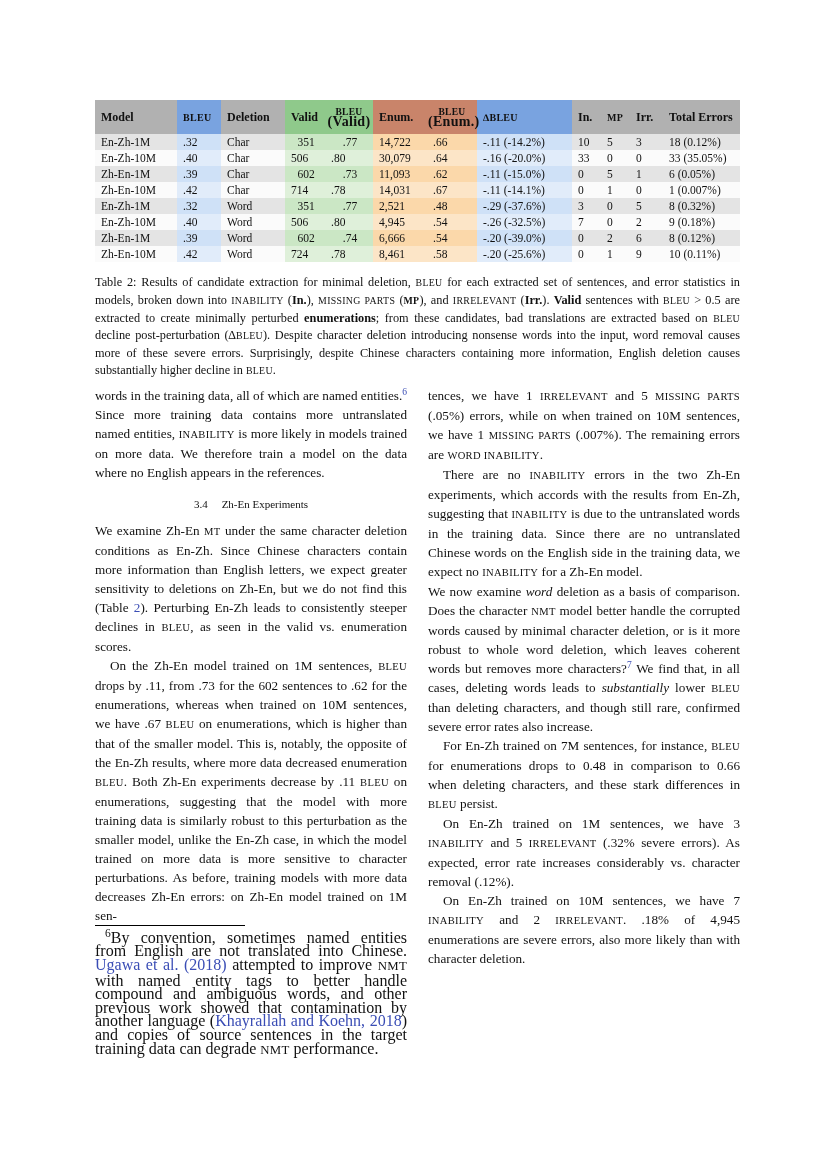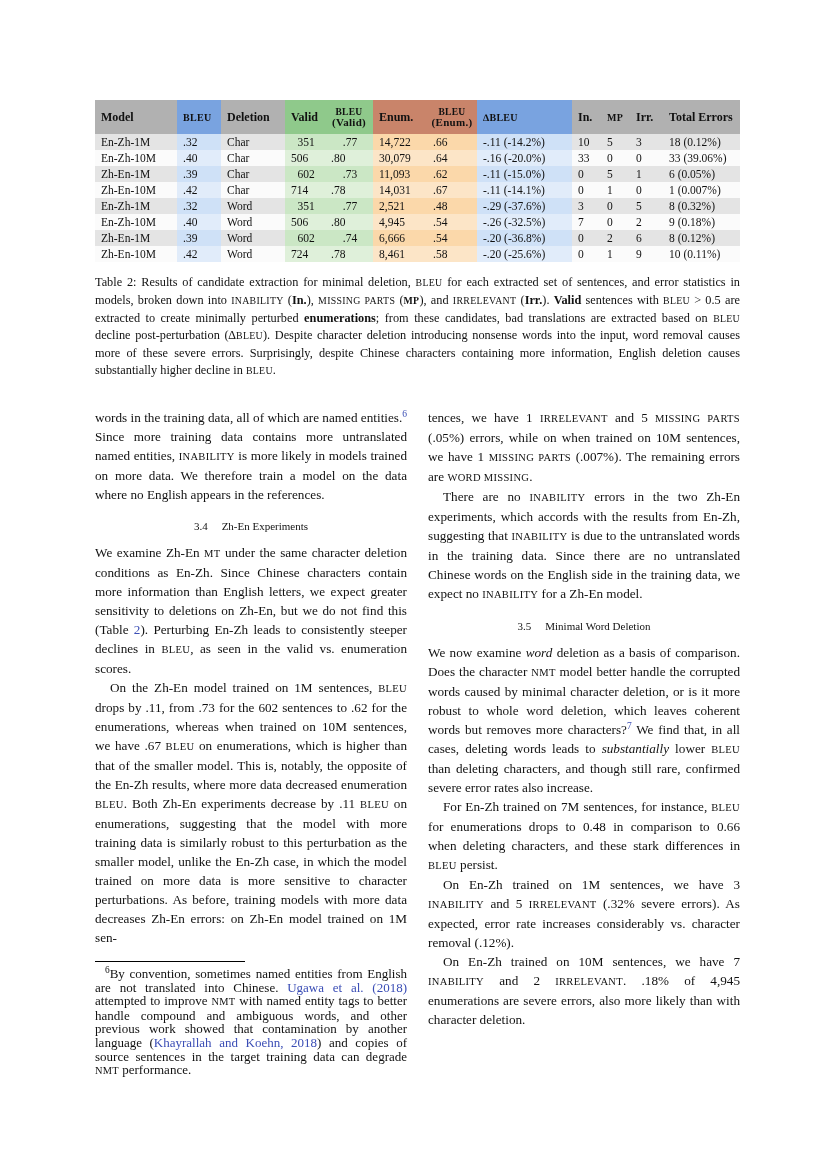--- a/index.html
+++ b/index.html
@@ -34,21 +34,21 @@
   .results-table col:nth-child(11){width:33px}
   .results-table col:nth-child(12){width:77px}
 
   .results-table th{
     font-size:12px;font-weight:bold;text-align:left;
     vertical-align:middle;height:30px;padding:2px 4px 2px 6px;
   }
   .results-table th.sc{font-size:10px;letter-spacing:.3px;}
   .results-table th.two{text-align:center;padding:2px 1px;}
   .results-table .hl{font-size:9.5px;line-height:10px;font-weight:bold;letter-spacing:.3px;}
-  .results-table .hs{font-size:11px;line-height:10px;font-weight:bold;font-family:Liberation Serif, serif;}
+  .results-table .hs{font-size:14px;line-height:10px;font-weight:bold;font-family:Liberation Serif, serif;}
   .results-table td{
     font-size:11.5px;height:16px;padding:0 4px 0 6px;
     vertical-align:middle;white-space:nowrap;
   }
   .results-table td:nth-child(8){text-align:left;padding-right:12px;}
 
   .h-gray{background:var(--header-gray);}
   .h-blue{background:var(--header-blue);}
   .h-green{background:var(--header-green);}
   .h-orange{background:var(--header-orange);}
@@ -63,36 +63,36 @@
 
   
   .caption{
     width:645px;margin:12px 0 0 0;
     font-size:12.3px;line-height:16.8px;
     text-align:justify;
   }
 
   
   .cols{
-    display:flex;gap:21px;margin-top:28px;height:678px;
+    display:flex;gap:21px;margin-top:6px;height:678px;
   }
   .col{
     width:316px;display:flex;flex-direction:column;
     font-size:13.2px;line-height:19px;text-align:justify;
   }
   .col p{margin:0;}
   .col p.indent{text-indent:15px;}
   .heading{
     margin:14px 0 8px 0;font-weight:normal;font-size:11px;line-height:17px;
     text-align:center;
   }
   .heading .h-num{margin-right:14px;}
   .fngroup{
     margin-top:auto;
-    font-size:13px;line-height:13.6px;text-align:justify;
+    font-size:16px;line-height:13.6px;text-align:justify;
     padding-bottom:8px;
   }
   .fngroup::before{
     content:"";display:block;width:150px;border-top:1px solid #000;margin-bottom:5px;
   }
   .fngroup p{margin:0;text-indent:10px;}
 
   
   .seg-sc{font-size:.8em;letter-spacing:.3px;}
   .seg-scb{font-size:.8em;letter-spacing:.3px;font-weight:bold;}
@@ -163,21 +163,21 @@
           <td class="b-blue-l">.40</td>
           <td class="b-gray-l">Char</td>
           <td class="b-green-l">506</td>
           <td class="b-green-l">.80</td>
           <td class="b-orange-l">30,079</td>
           <td class="b-orange-l">.64</td>
           <td class="b-blue-l">-.16 (-20.0%)</td>
           <td class="b-gray-l">33</td>
           <td class="b-gray-l">0</td>
           <td class="b-gray-l">0</td>
-          <td class="b-gray-l">33 (39.06%)</td>
+          <td class="b-gray-l">33 (35.05%)</td>
         </tr>
         <tr>
           <td class="b-gray-d">Zh-En-1M</td>
           <td class="b-blue-d">.39</td>
           <td class="b-gray-d">Char</td>
           <td class="b-green-d">602</td>
           <td class="b-green-d">.73</td>
           <td class="b-orange-d">11,093</td>
           <td class="b-orange-d">.62</td>
           <td class="b-blue-d">-.11 (-15.0%)</td>
@@ -229,21 +229,21 @@
           <td class="b-gray-l">9 (0.18%)</td>
         </tr>
         <tr>
           <td class="b-gray-d">Zh-En-1M</td>
           <td class="b-blue-d">.39</td>
           <td class="b-gray-d">Word</td>
           <td class="b-green-d">602</td>
           <td class="b-green-d">.74</td>
           <td class="b-orange-d">6,666</td>
           <td class="b-orange-d">.54</td>
-          <td class="b-blue-d">-.20 (-36.8%)</td>
+          <td class="b-blue-d">-.20 (-39.0%)</td>
           <td class="b-gray-d">0</td>
           <td class="b-gray-d">2</td>
           <td class="b-gray-d">6</td>
           <td class="b-gray-d">8 (0.12%)</td>
         </tr>
         <tr>
           <td class="b-gray-l">Zh-En-10M</td>
           <td class="b-blue-l">.42</td>
           <td class="b-gray-l">Word</td>
           <td class="b-green-l">724</td>
@@ -263,22 +263,21 @@
     <div class="col">
         <p><span>words in the training data, all of which are named entities.</span><span class="seg-sup seg-link">6</span><span> Since more training data contains more untranslated named entities, </span><span class="seg-sc">INABILITY</span><span> is more likely in models trained on more data. We therefore train a model on the data where no English appears in the references.</span></p>
         <div class="heading"><span class="h-num">3.4</span><span>Zh-En Experiments</span></div>
         <p><span>We examine Zh-En </span><span class="seg-sc">MT</span><span> under the same character deletion conditions as En-Zh. Since Chinese characters contain more information than English letters, we expect greater sensitivity to deletions on Zh-En, but we do not find this (Table </span><span class="seg-link">2</span><span>). Perturbing En-Zh leads to consistently steeper declines in </span><span class="seg-sc">BLEU</span><span>, as seen in the valid vs. enumeration scores.</span></p>
         <p class="indent"><span>On the Zh-En model trained on 1M sentences, </span><span class="seg-sc">BLEU</span><span> drops by .11, from .73 for the 602 sentences to .62 for the enumerations, whereas when trained on 10M sentences, we have .67 </span><span class="seg-sc">BLEU</span><span> on enumerations, which is higher than that of the smaller model. This is, notably, the opposite of the En-Zh results, where more data decreased enumeration </span><span class="seg-sc">BLEU</span><span>. Both Zh-En experiments decrease by .11 </span><span class="seg-sc">BLEU</span><span> on enumerations, suggesting that the model with more training data is similarly robust to this perturbation as the smaller model, unlike the En-Zh case, in which the model trained on more data is more sensitive to character perturbations. As before, training models with more data decreases Zh-En errors: on Zh-En model trained on 1M sen-</span></p>
         <div class="fngroup">
           <p><span class="seg-sup">6</span><span>By convention, sometimes named entities from English are not translated into Chinese. </span><span class="seg-link">Ugawa et al. (2018)</span><span> attempted to improve </span><span class="seg-sc">NMT</span><span> with named entity tags to better handle compound and ambiguous words, and other previous work showed that contamination by another language (</span><span class="seg-link">Khayrallah and Koehn, 2018</span><span>) and copies of source sentences in the target training data can degrade </span><span class="seg-sc">NMT</span><span> performance.</span></p>
         </div>
       </div>
     <div class="col">
-        <p><span>tences, we have 1 </span><span class="seg-sc">IRRELEVANT</span><span> and 5 </span><span class="seg-sc">MISSING PARTS</span><span> (.05%) errors, while on when trained on 10M sentences, we have 1 </span><span class="seg-sc">MISSING PARTS</span><span> (.007%). The remaining errors are </span><span class="seg-sc">WORD MISSING</span><span>.</span></p>
+        <p><span>tences, we have 1 </span><span class="seg-sc">IRRELEVANT</span><span> and 5 </span><span class="seg-sc">MISSING PARTS</span><span> (.05%) errors, while on when trained on 10M sentences, we have 1 </span><span class="seg-sc">MISSING PARTS</span><span> (.007%). The remaining errors are </span><span class="seg-sc">WORD INABILITY</span><span>.</span></p>
         <p class="indent"><span>There are no </span><span class="seg-sc">INABILITY</span><span> errors in the two Zh-En experiments, which accords with the results from En-Zh, suggesting that </span><span class="seg-sc">INABILITY</span><span> is due to the untranslated words in the training data. Since there are no untranslated Chinese words on the English side in the training data, we expect no </span><span class="seg-sc">INABILITY</span><span> for a Zh-En model.</span></p>
-        <div class="heading"><span class="h-num">3.5</span><span>Minimal Word Deletion</span></div>
         <p><span>We now examine </span><span class="seg-i">word</span><span> deletion as a basis of comparison. Does the character </span><span class="seg-sc">NMT</span><span> model better handle the corrupted words caused by minimal character deletion, or is it more robust to whole word deletion, which leaves coherent words but removes more characters?</span><span class="seg-sup seg-link">7</span><span> We find that, in all cases, deleting words leads to </span><span class="seg-i">substantially</span><span> lower </span><span class="seg-sc">BLEU</span><span> than deleting characters, and though still rare, confirmed severe error rates also increase.</span></p>
         <p class="indent"><span>For En-Zh trained on 7M sentences, for instance, </span><span class="seg-sc">BLEU</span><span> for enumerations drops to 0.48 in comparison to 0.66 when deleting characters, and these stark differences in </span><span class="seg-sc">BLEU</span><span> persist.</span></p>
         <p class="indent"><span>On En-Zh trained on 1M sentences, we have 3 </span><span class="seg-sc">INABILITY</span><span> and 5 </span><span class="seg-sc">IRRELEVANT</span><span> (.32% severe errors). As expected, error rate increases considerably vs. character removal (.12%).</span></p>
         <p class="indent"><span>On En-Zh trained on 10M sentences, we have 7 </span><span class="seg-sc">INABILITY</span><span> and 2 </span><span class="seg-sc">IRRELEVANT</span><span>. .18% of 4,945 enumerations are severe errors, also more likely than with character deletion.</span></p>
       </div>
   </div>
 </div>
 
 </body></html>

